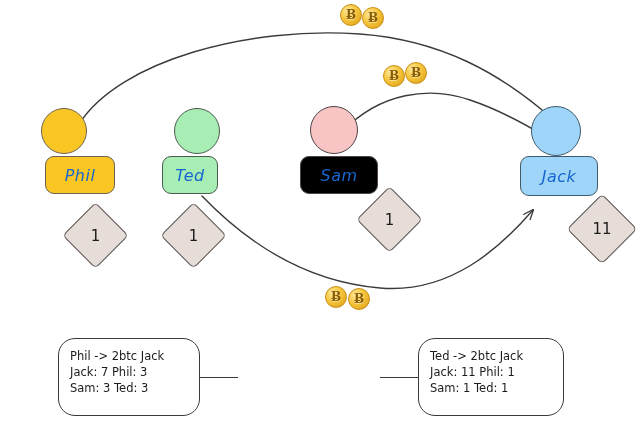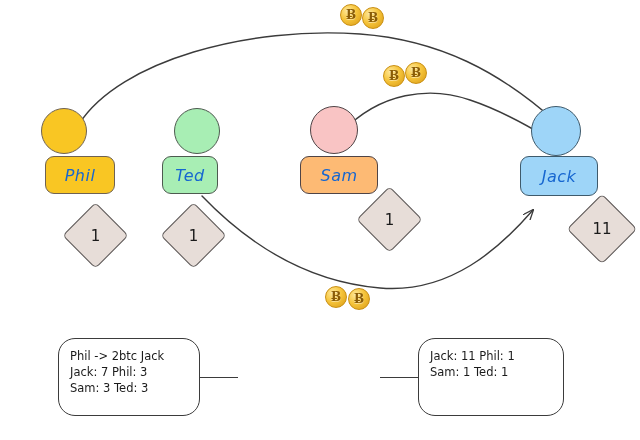--- a/index.html
+++ b/index.html
@@ -129,21 +129,21 @@
     <div class="body" style="left:32px; top:156px; width:70px; height:38px; background:#f9c623; border:1.8px solid #6f6252;margin-left:13px;">Phil</div>
   </div>
 
   <div class="person">
     <div class="head" style="left:174px; top:108px; width:46px; height:46px; background:#a8eeb4; border:1.8px solid #4d5a4f;"></div>
     <div class="body" style="left:162px; top:156px; width:56px; height:38px; background:#a8eeb4; border:1.8px solid #4d5a4f;">Ted</div>
   </div>
 
   <div class="person">
     <div class="head" style="left:310px; top:106px; width:48px; height:48px; background:#f9c4c4; border:1.8px solid #4f4446;"></div>
-    <div class="body" style="left:300px; top:156px; width:78px; height:38px; background:#fdba74; border:1.8px solid #4f4446;">Sam</div>
+    <div class="body" style="left:300px; top:156px; width:78px; height:38px; background:#000000; border:1.8px solid #4f4446;">Sam</div>
   </div>
 
   <div class="person">
     <div class="head" style="left:531px; top:106px; width:50px; height:50px; background:#9ed5f8; border:1.8px solid #3f5a6b;"></div>
     <div class="body" style="left:520px; top:156px; width:78px; height:40px; background:#9ed5f8; border:1.8px solid #3f5a6b;">Jack</div>
   </div>
 
 </div>
 
 <div class="layer">
@@ -187,17 +187,18 @@
   <div class="connector" style="left:380px; top:377px; width:38px;"></div>
 
   <div class="txbox" style="left:58px; top:338px; width:142px; height:78px;">
     <div class="txline">Phil -&gt; 2btc Jack</div>
     <div class="txline">Jack: 7 Phil: 3</div>
     <div class="txline">Sam: 3 Ted: 3</div>
   </div>
 
 
   <div class="txbox" style="left:418px; top:338px; width:146px; height:78px;">
+    <div class="txline">Ted -&gt; 2btc Jack</div>
     <div class="txline">Jack: 11 Phil: 1</div>
     <div class="txline">Sam: 1 Ted: 1</div>
   </div>
 
 </div>
 
 </body></html>

